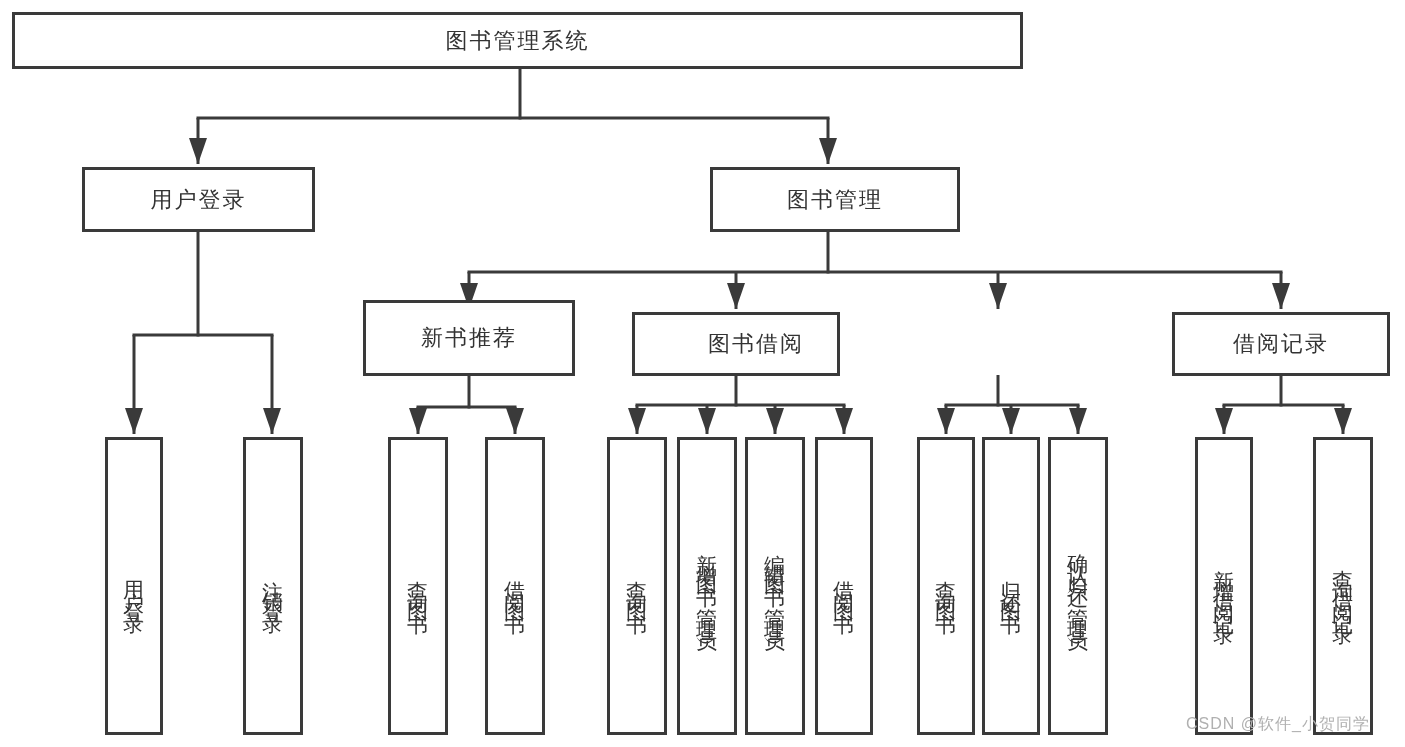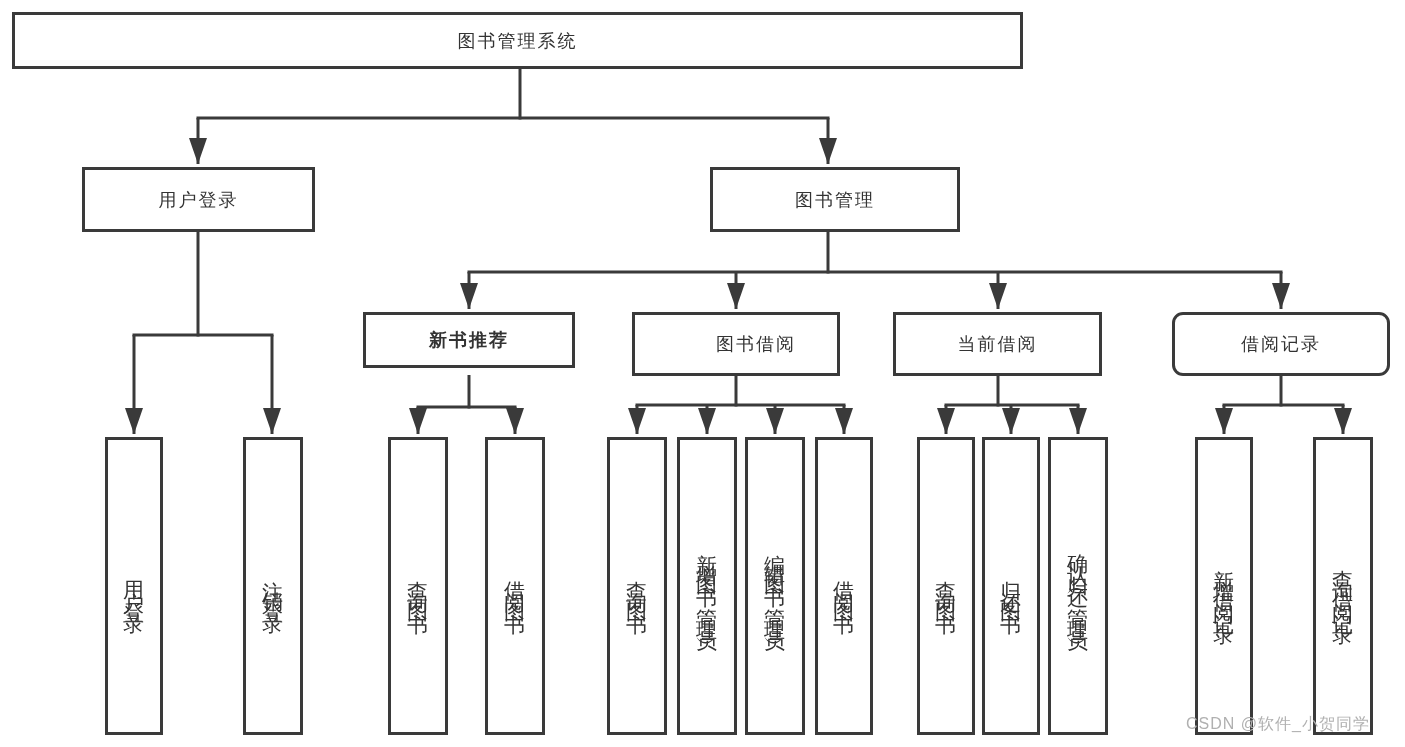--- a/index.html
+++ b/index.html
@@ -18,28 +18,28 @@
     box-sizing: border-box;
     border: 3px solid #3a3a3a;
     background: #ffffff;
     color: #333333;
     display: flex;
     align-items: center;
     justify-content: center;
     z-index: 2;
   }
   
-  .h { font-size: 18px; letter-spacing: 2px; white-space: nowrap; }
+  .h { font-size: 22px; letter-spacing: 2px; white-space: nowrap; }
   .n-root    { left: 12px;  top: 12px;  width: 1011px; height: 57px; }
   .n-login   { left: 82px;  top: 167px; width: 233px;  height: 65px; }
   .n-mgmt    { left: 710px; top: 167px; width: 250px;  height: 65px; }
-  .n-newbook { left: 363px; top: 312px; width: 212px;  height: 56px; font-weight: bold; }
+  .n-newbook { left: 363px; top: 300px; width: 212px;  height: 76px; }
   .n-borrow  { left: 632px; top: 312px; width: 208px;  height: 64px; padding-left: 40px; }
   .n-current { left: 893px; top: 312px; width: 209px;  height: 64px; }
-  .n-records { left: 1172px;top: 312px; width: 218px;  height: 64px; border-radius: 11px; }
+  .n-records { left: 1172px;top: 312px; width: 218px;  height: 64px; }
 
   
   .v {
     top: 437px;
     height: 298px;
     writing-mode: vertical-rl;
     text-orientation: mixed;
     font-size: 21px;
     letter-spacing: 11px;
     line-height: 1;
@@ -125,21 +125,20 @@
     </g>
   </svg>
 
   <div class="node h n-root">图书管理系统</div>
 
   <div class="node h n-login">用户登录</div>
   <div class="node h n-mgmt">图书管理</div>
 
   <div class="node h n-newbook">新书推荐</div>
   <div class="node h n-borrow">图书借阅</div>
-  <div class="node h n-current">当前借阅</div>
   <div class="node h n-records">借阅记录</div>
 
   <div class="node v l-a1">用户登录</div>
   <div class="node v l-a2">注销登录</div>
 
   <div class="node v l-b1">查询图书</div>
   <div class="node v l-b2">借阅图书</div>
 
   <div class="node v l-c1">查询图书</div>
   <div class="node v l-c2">新增图书（管理员）</div>

